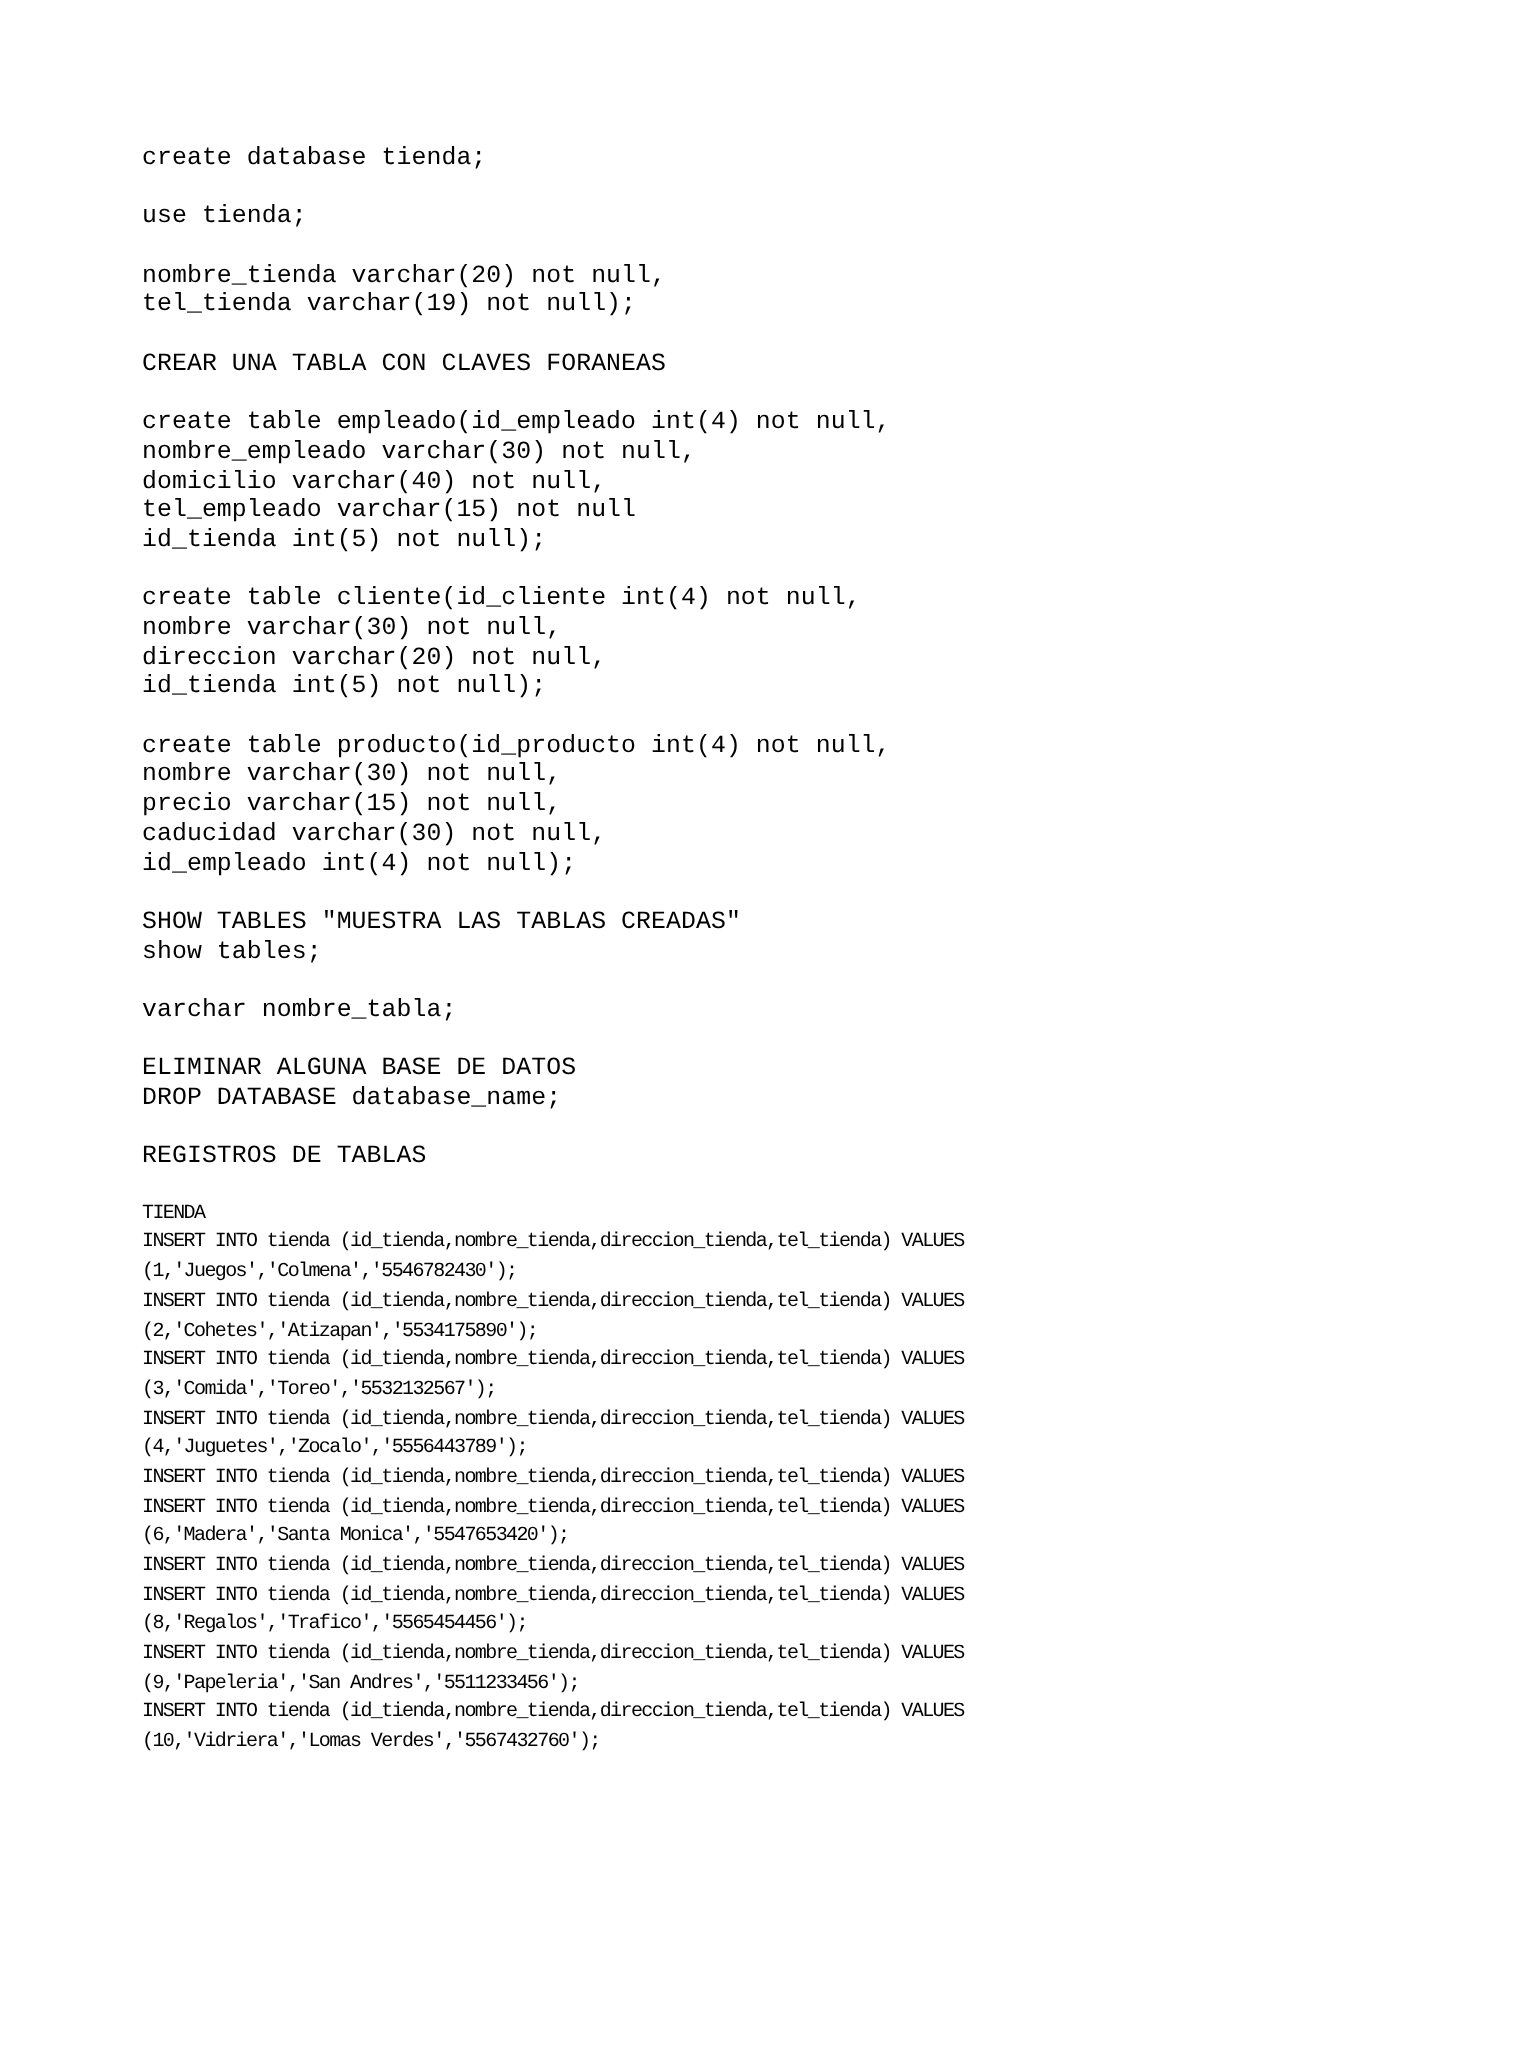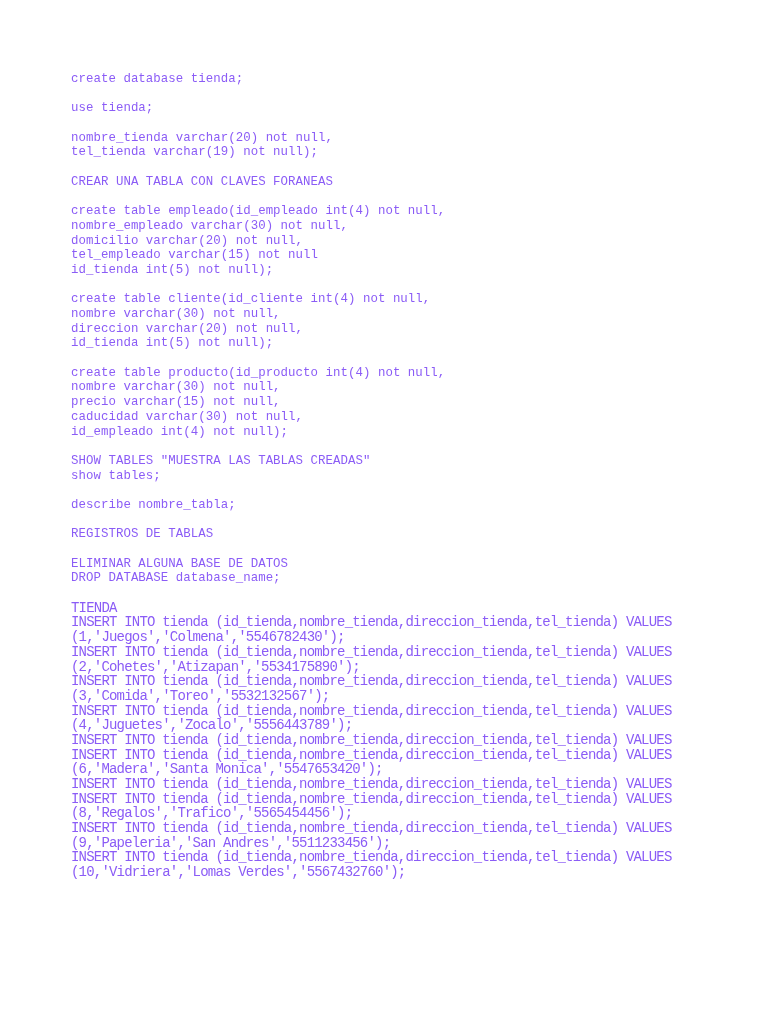--- a/index.html
+++ b/index.html
@@ -1,28 +1,28 @@
 <!DOCTYPE html>
 <html><head>
   <meta charset="utf-8">
   <style>
     html, body { margin: 0; padding: 0; background: #ffffff; }
     body { width: 768px; height: 1024px; overflow: hidden; position: relative; }
     .page {
       position: absolute; left: 71px; top: 72px; width: 660px;
       font-family: "Liberation Mono", "DejaVu Sans Mono", monospace;
-      color: #8b5cf6;
+      color: #000000;
     }
     .block { margin: 0 0 14.7px 0; }
     .line {
       display: block; white-space: pre; font-size: 12.4px; line-height: 14.7px;
       height: 14.7px;
     }
     .wide .line { letter-spacing: 0.05px; }
-    .narrow .line { font-size: 14px; letter-spacing: -0.8px; }
+    .narrow .line { font-size: 10px; letter-spacing: -0.8px; }
   </style>
 </head>
 <body>
 
 <div class="page">
   <div class="wide">
     <div class="block">
       <span class="line">create database tienda;</span>
     </div>
     <div class="block">
@@ -31,21 +31,21 @@
     <div class="block">
       <span class="line">nombre_tienda varchar(20) not null,</span>
       <span class="line">tel_tienda varchar(19) not null);</span>
     </div>
     <div class="block">
       <span class="line">CREAR UNA TABLA CON CLAVES FORANEAS</span>
     </div>
     <div class="block">
       <span class="line">create table empleado(id_empleado int(4) not null,</span>
       <span class="line">nombre_empleado varchar(30) not null,</span>
-      <span class="line">domicilio varchar(20) not null,</span>
+      <span class="line">domicilio varchar(40) not null,</span>
       <span class="line">tel_empleado varchar(15) not null</span>
       <span class="line">id_tienda int(5) not null);</span>
     </div>
     <div class="block">
       <span class="line">create table cliente(id_cliente int(4) not null,</span>
       <span class="line">nombre varchar(30) not null,</span>
       <span class="line">direccion varchar(20) not null,</span>
       <span class="line">id_tienda int(5) not null);</span>
     </div>
     <div class="block">
@@ -53,28 +53,28 @@
       <span class="line">nombre varchar(30) not null,</span>
       <span class="line">precio varchar(15) not null,</span>
       <span class="line">caducidad varchar(30) not null,</span>
       <span class="line">id_empleado int(4) not null);</span>
     </div>
     <div class="block">
       <span class="line">SHOW TABLES "MUESTRA LAS TABLAS CREADAS"</span>
       <span class="line">show tables;</span>
     </div>
     <div class="block">
-      <span class="line">describe nombre_tabla;</span>
-    </div>
-    <div class="block">
-      <span class="line">REGISTROS DE TABLAS</span>
+      <span class="line">varchar nombre_tabla;</span>
     </div>
     <div class="block">
       <span class="line">ELIMINAR ALGUNA BASE DE DATOS</span>
       <span class="line">DROP DATABASE database_name;</span>
+    </div>
+    <div class="block">
+      <span class="line">REGISTROS DE TABLAS</span>
     </div>
   </div>
 
   <div class="narrow">
     <span class="line">TIENDA</span>
     <div id="records">
         <div>
           <span class="line">INSERT INTO tienda (id_tienda,nombre_tienda,direccion_tienda,tel_tienda) VALUES</span>
           <span class="line">(1,'Juegos','Colmena','5546782430');</span>
         </div>

